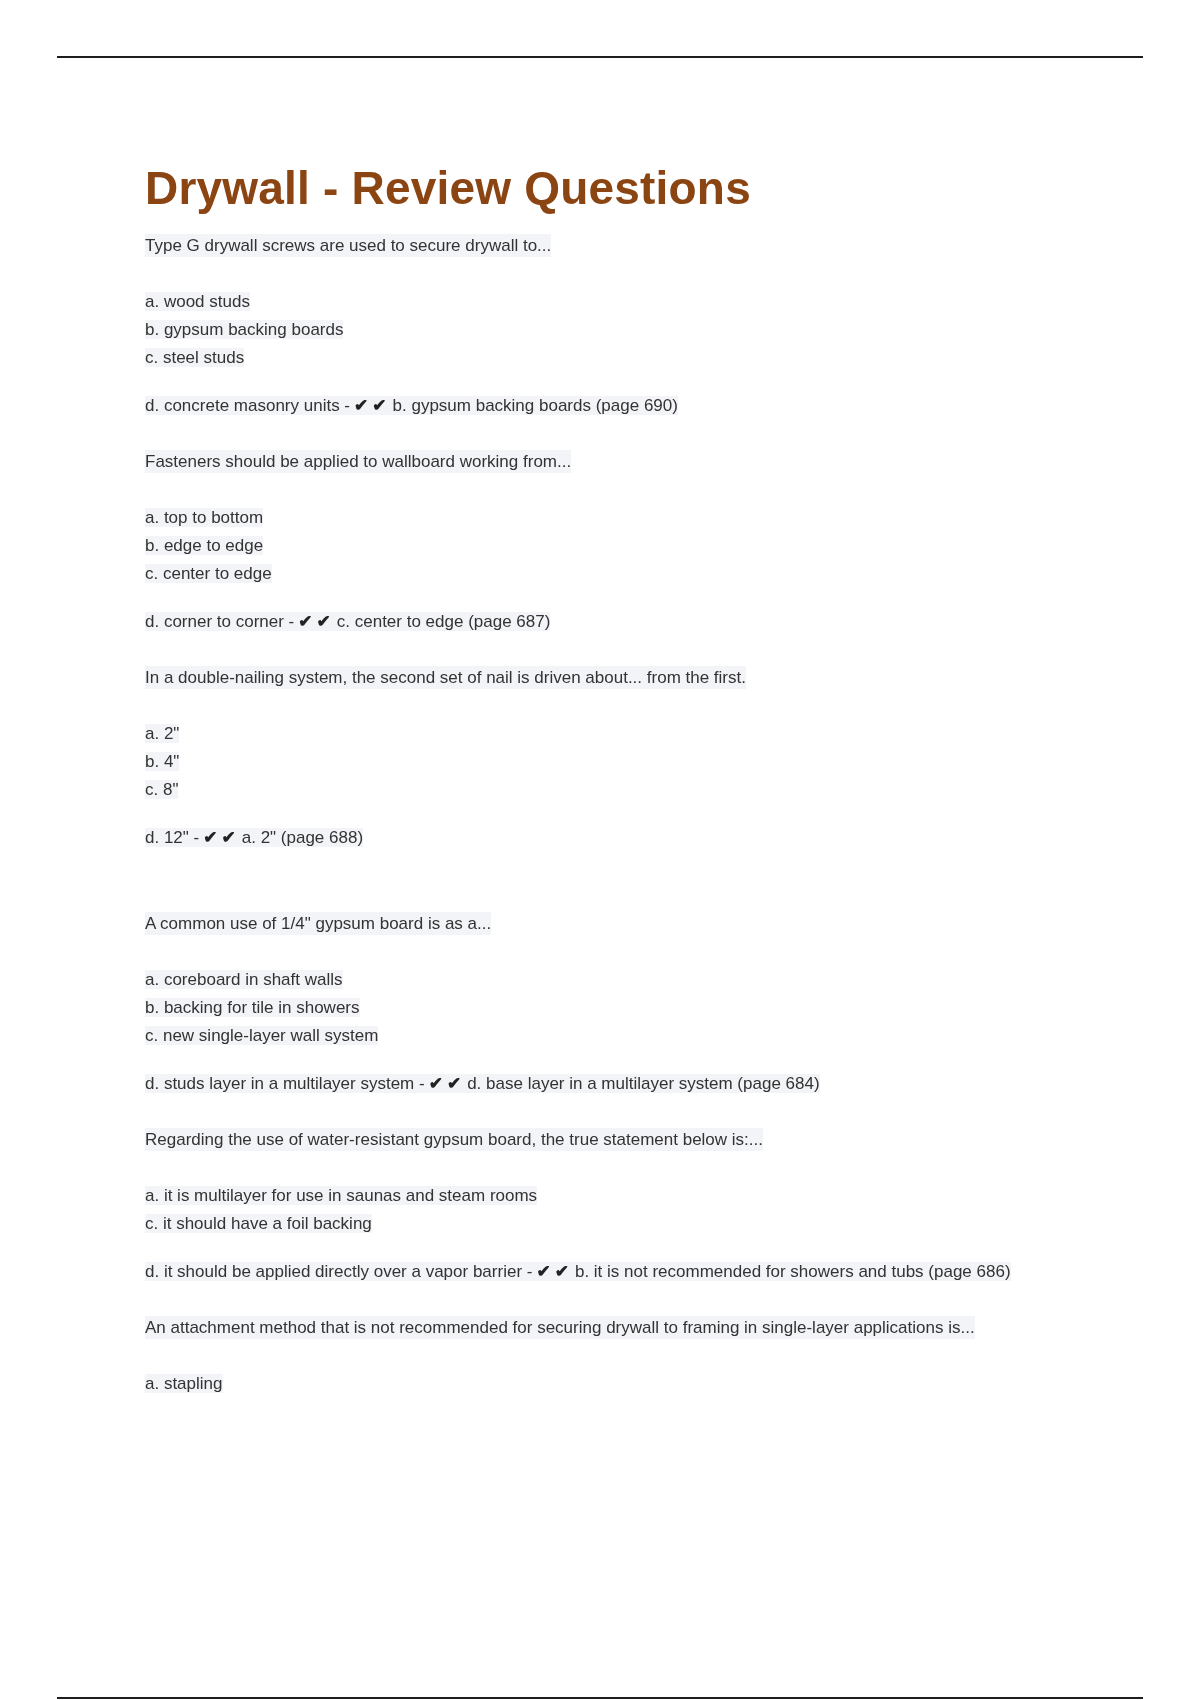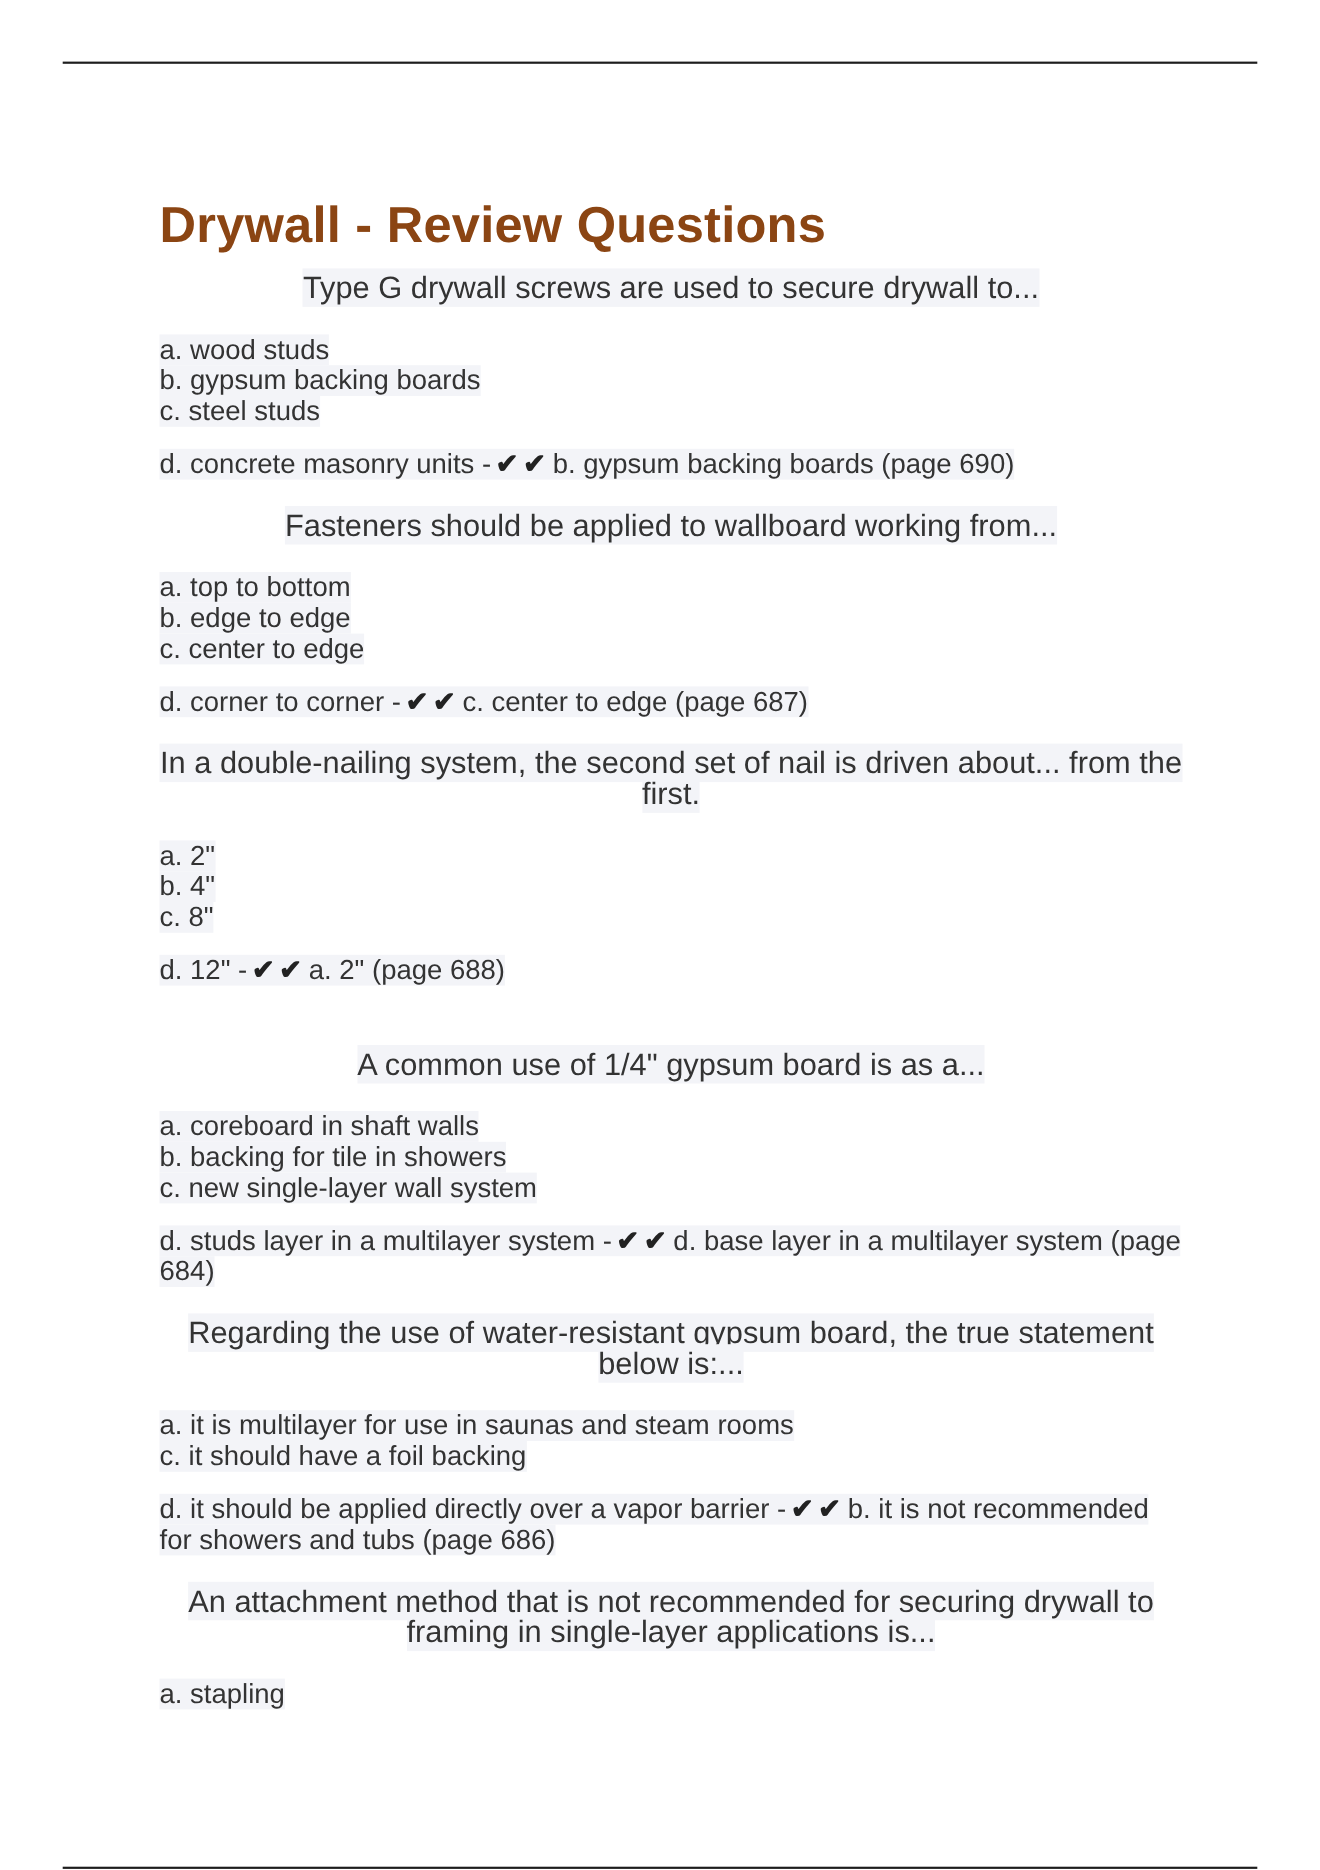--- a/index.html
+++ b/index.html
@@ -21,49 +21,48 @@
       width: 1086px;
       height: 2px;
       background: #1e1e1e;
     }
     .rule.top { top: 56px; }
     .rule.bottom { top: 1697px; }
 
     .content {
       position: absolute;
       left: 145px;
-      top: 176px;
+      top: 160px;
       width: 930px;
     }
     .title {
       font-family: "Liberation Sans", sans-serif;
       font-weight: bold;
       font-size: 46px;
       line-height: 56px;
       color: #8b4513;
       margin: 0 0 16px 0;
       letter-spacing: 0.2px;
     }
     .hl {
       background: #f3f4f8;
     }
     .question {
-      font-size: 28px;
+      font-size: 17px;
       line-height: 28px;
       margin: 0;
-      text-align: center;
     }
     .question .hl { padding: 2px 0; }
     .options {
       margin: 28px 0 0 0;
       padding: 0;
       list-style: none;
     }
     .options li {
-      font-size: 25px;
+      font-size: 17px;
       line-height: 28px;
     }
     .options li.last {
       margin-top: 20px;
       line-height: 28px;
     }
     .checks {
       display: inline-block;
       margin: 0 2px 0 4px;
       font-weight: bold;

